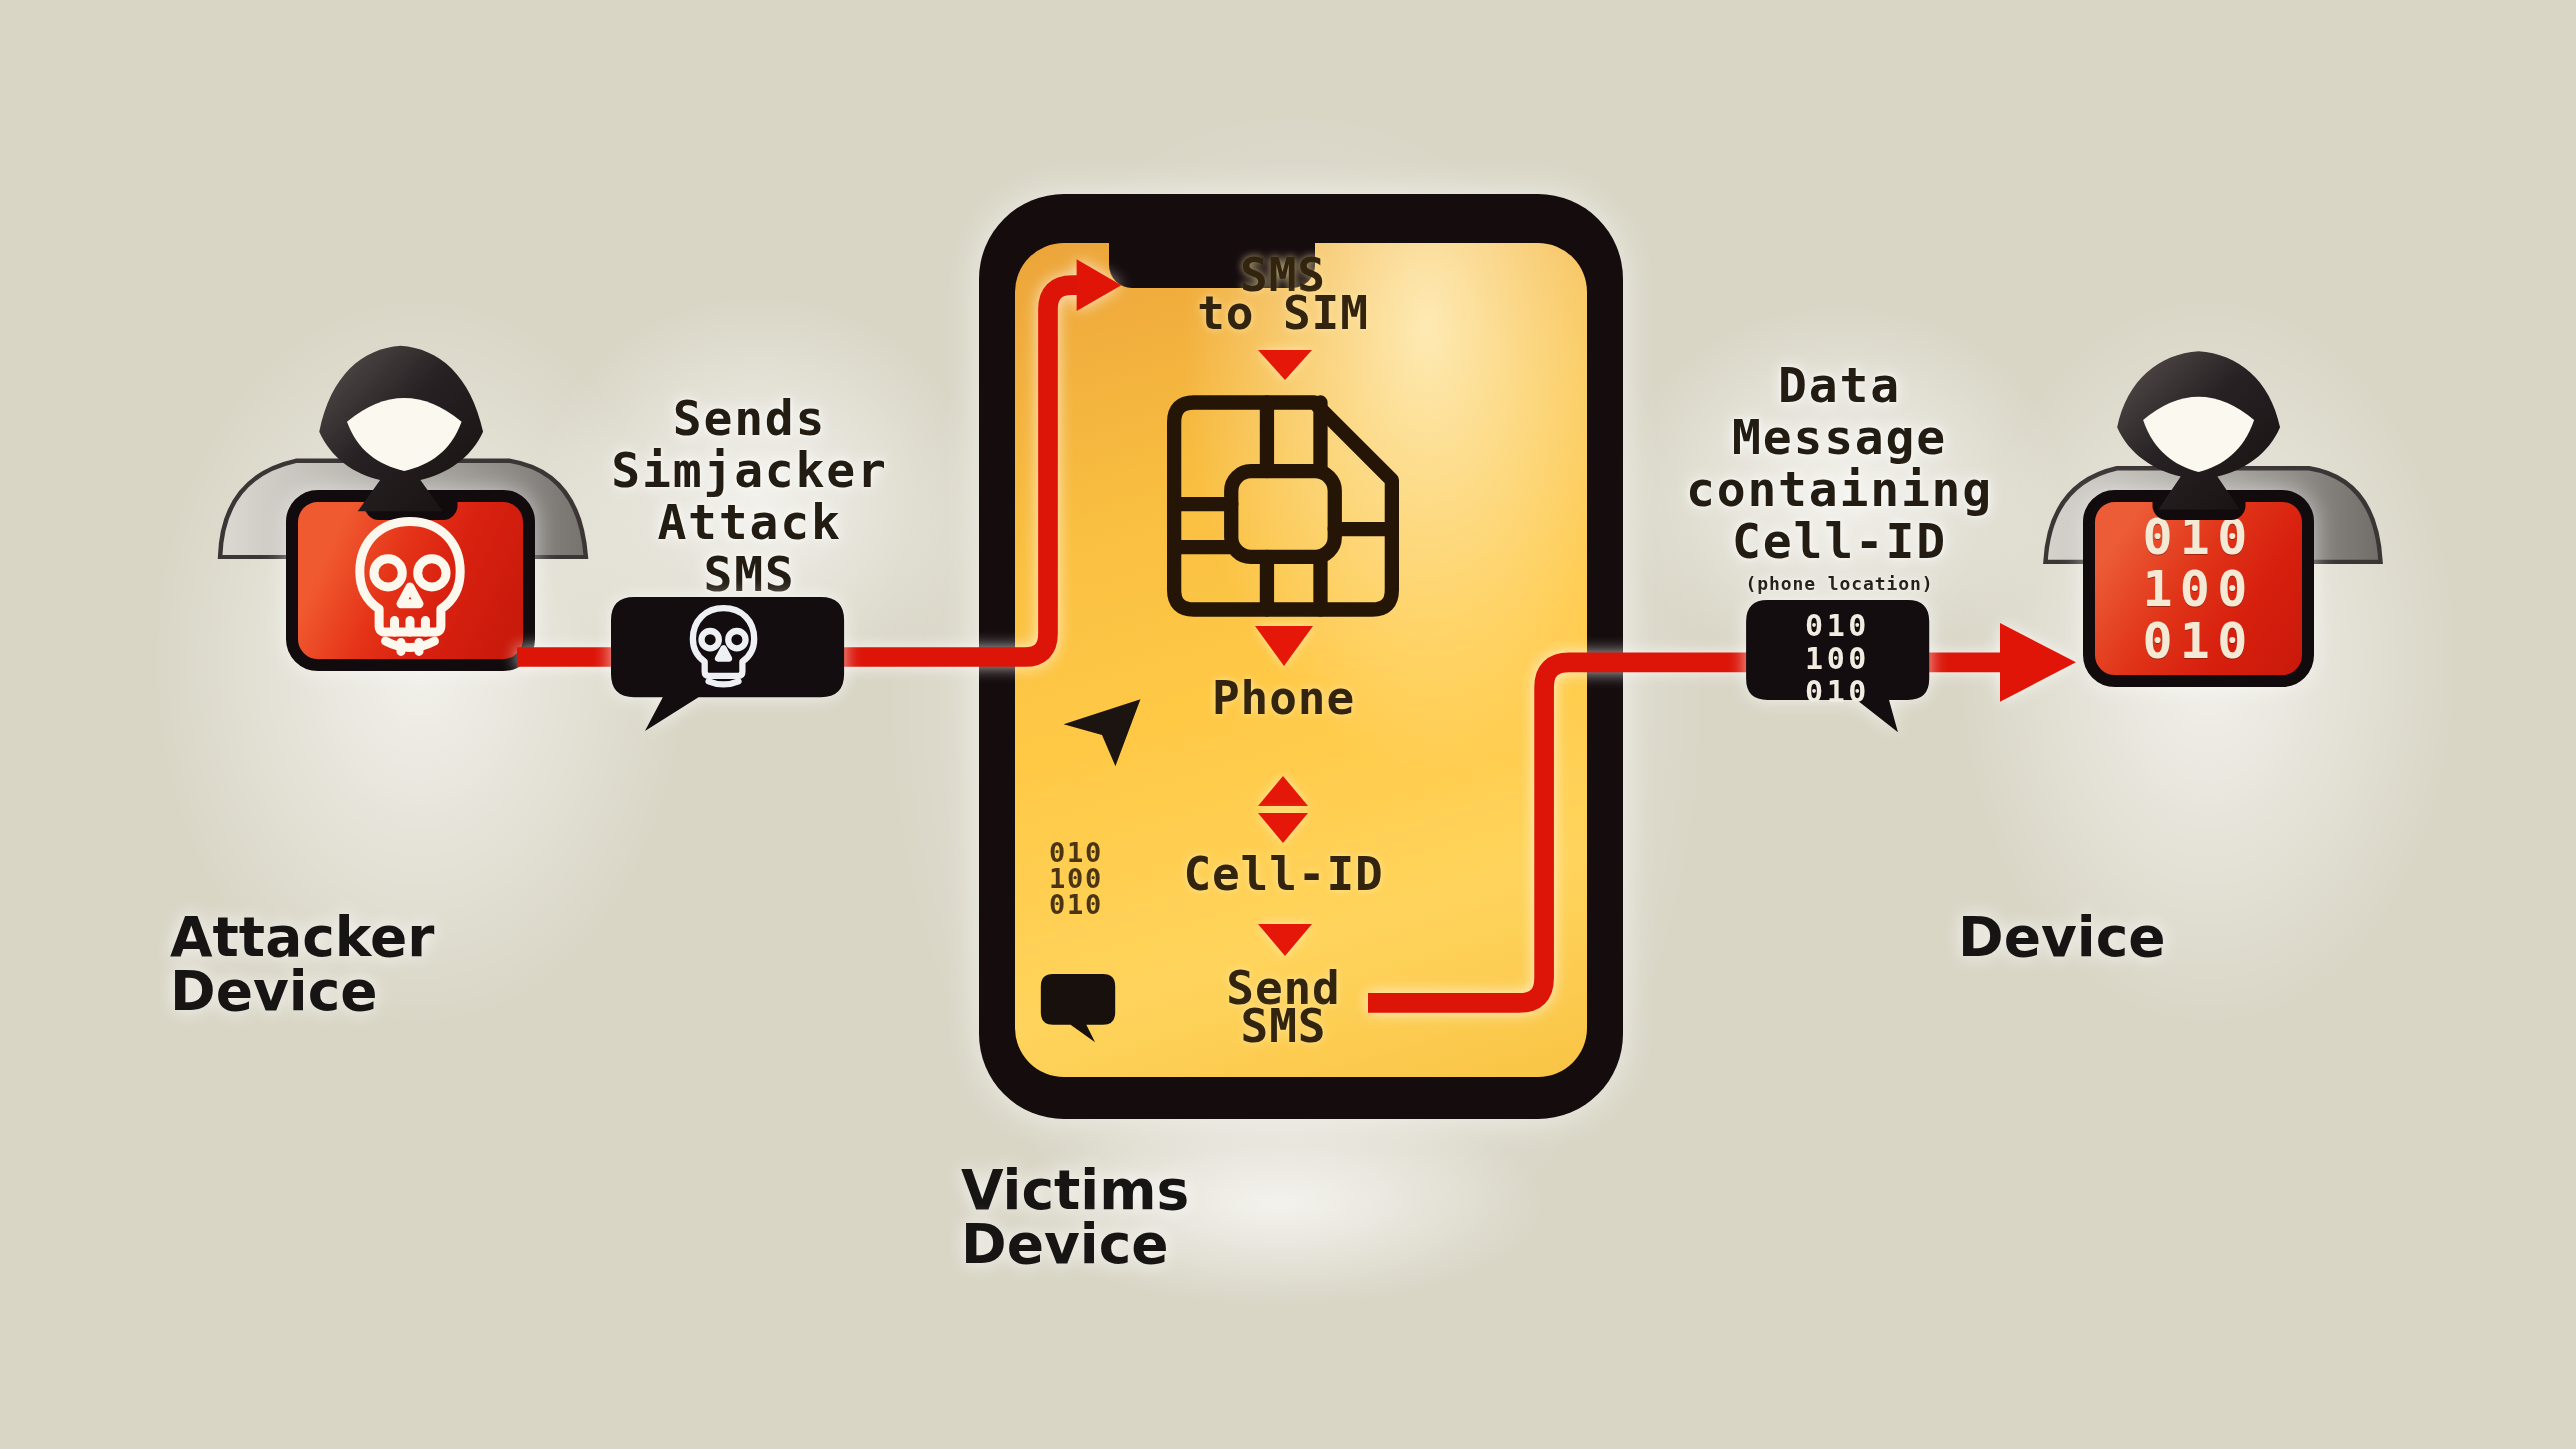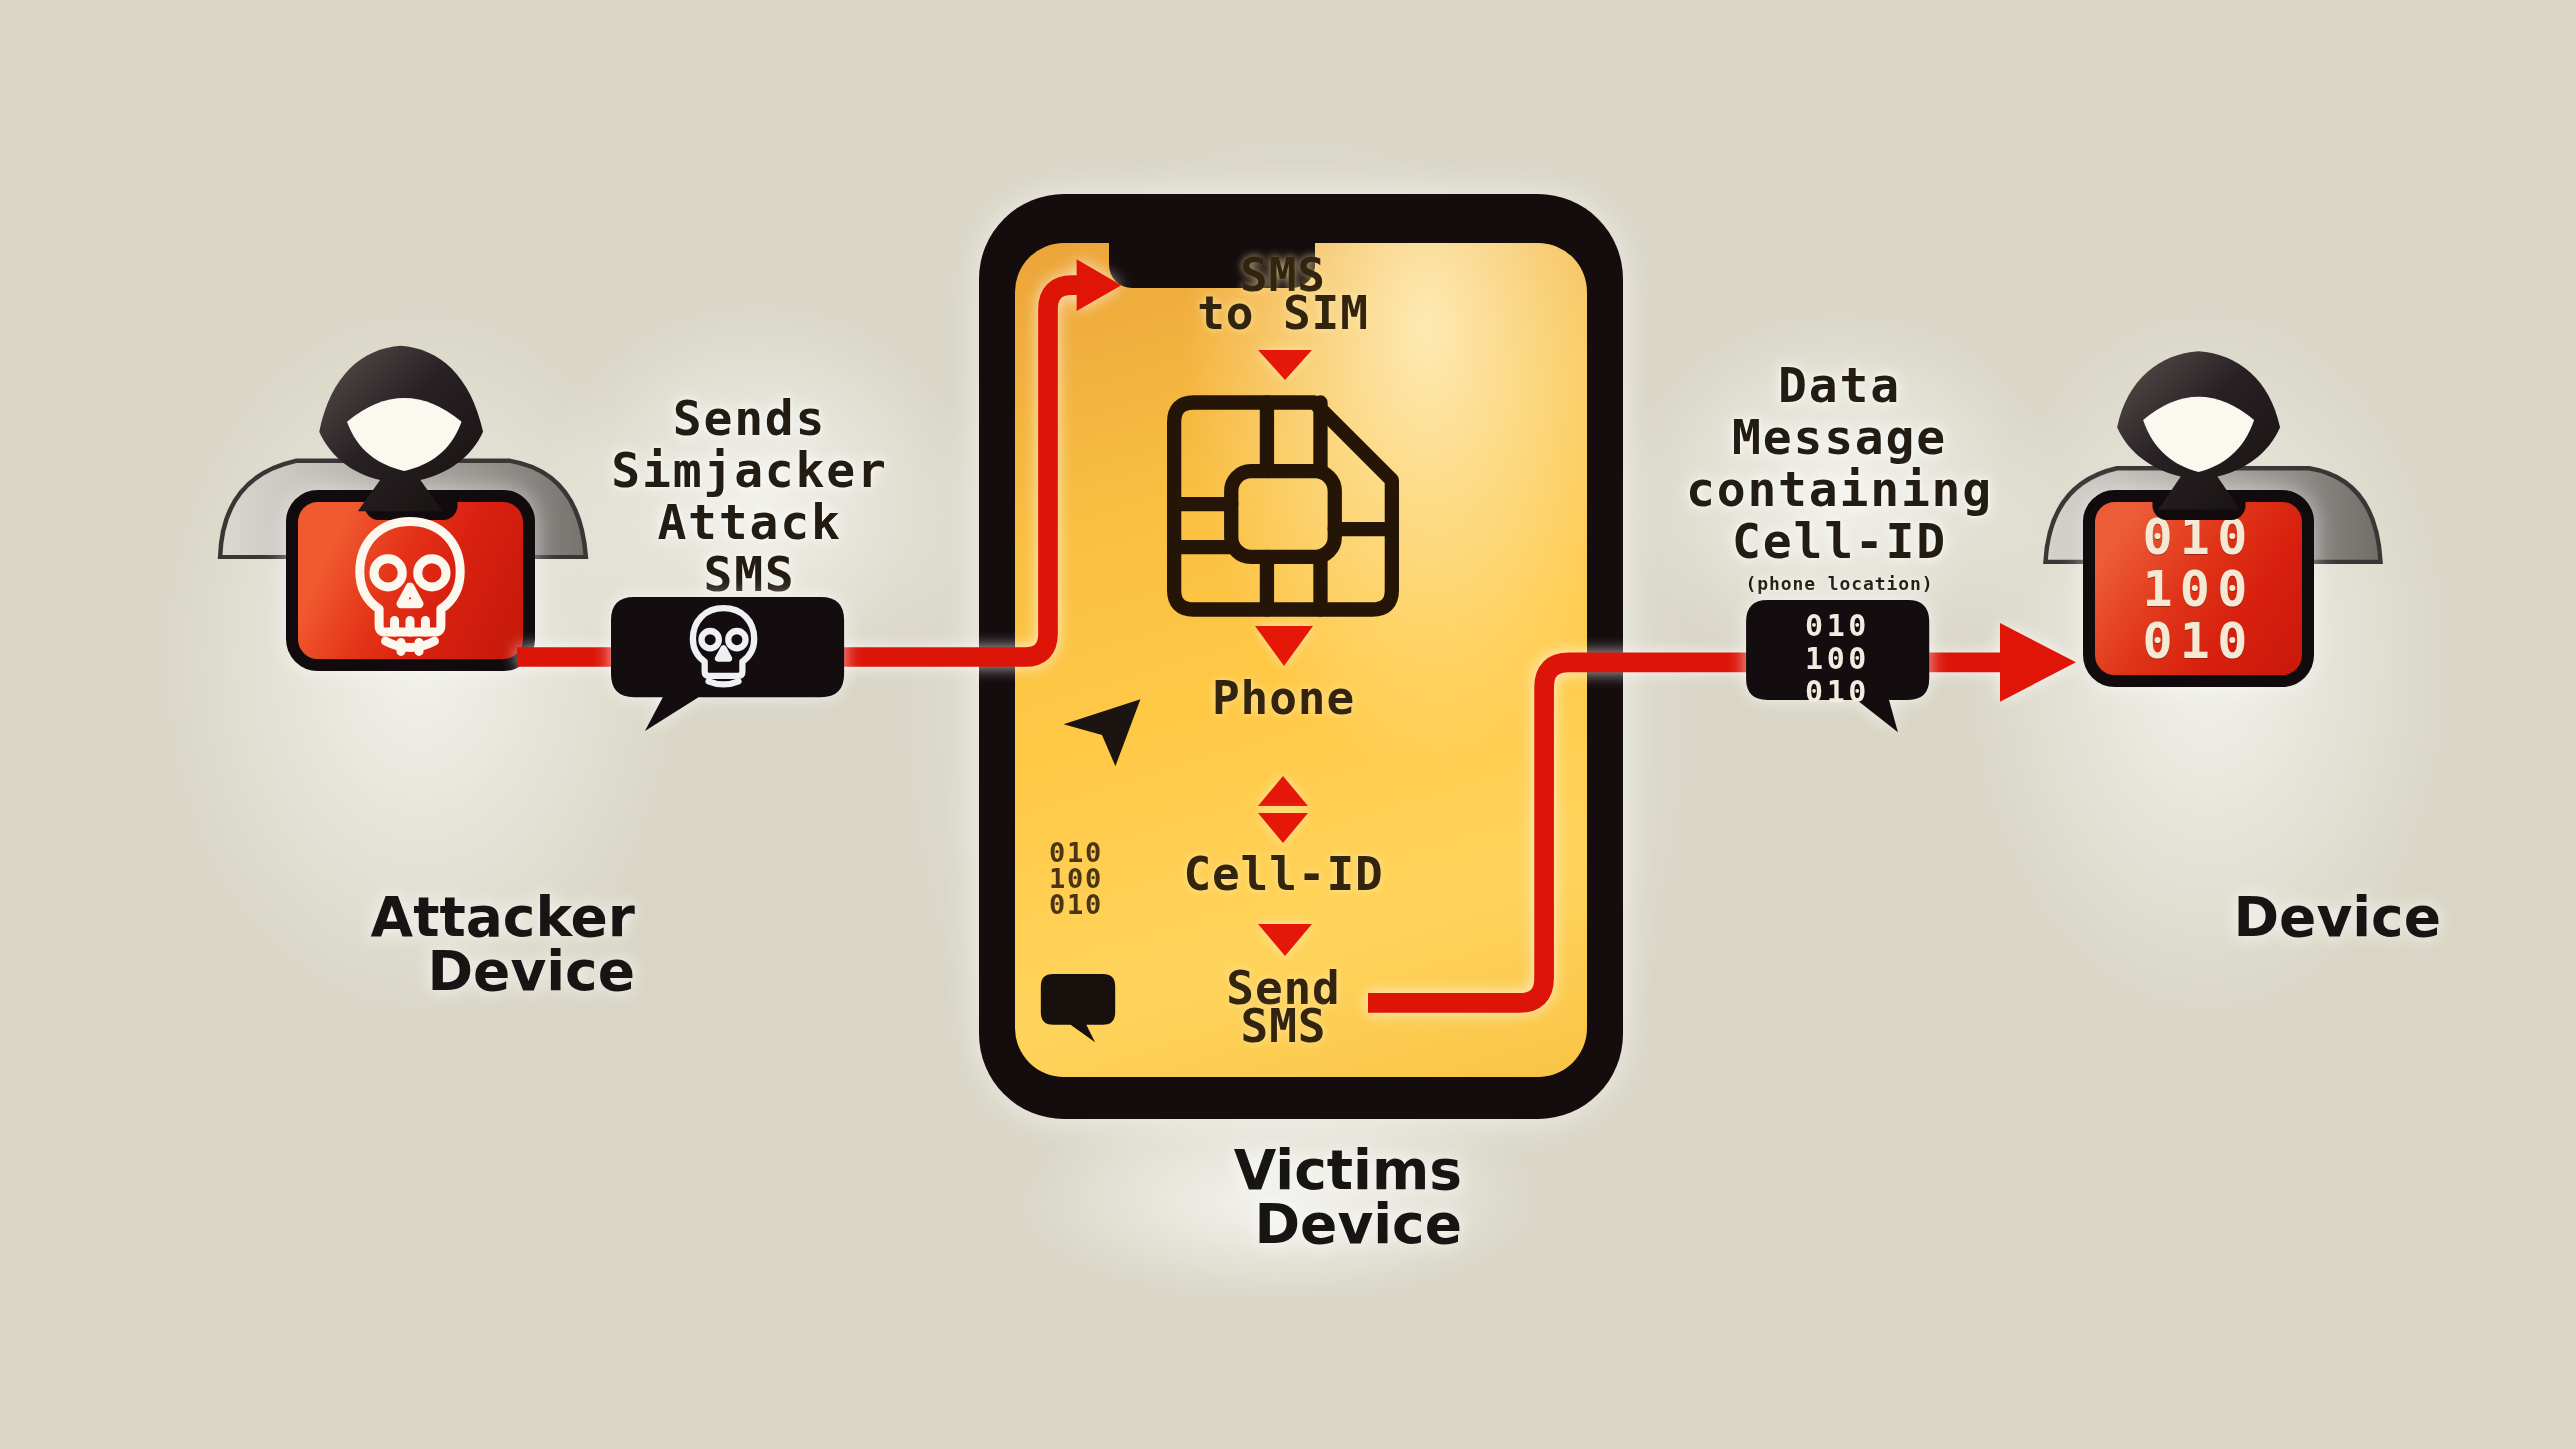--- a/index.html
+++ b/index.html
@@ -6,23 +6,23 @@
   #stage{position:relative;width:2576px;height:1449px;background:#d9d6c6;overflow:hidden;
          font-family:"DejaVu Sans",sans-serif;}
   .halo{position:absolute;border-radius:50%;pointer-events:none;
         background:radial-gradient(closest-side,rgba(255,255,255,.65),rgba(255,255,255,0));}
   .abs{position:absolute;}
   
   .flowtext{position:absolute;text-align:center;font-family:"DejaVu Sans Mono",monospace;
             font-weight:bold;color:#231c12;font-size:48px;line-height:52px;letter-spacing:1.8px;
             text-shadow:0 0 16px rgba(255,255,255,.95),0 0 5.4px rgba(255,255,255,.7);}
   .flowtext .sub{font-size:18px;line-height:34px;letter-spacing:0.9px;}
-  .devlabel{position:absolute;text-align:right;font-family:"DejaVu Sans",sans-serif;
+  .devlabel{position:absolute;text-align:left;font-family:"DejaVu Sans",sans-serif;
             font-weight:bold;color:#161514;font-size:55px;line-height:54px;
-            text-shadow:0 0 18px rgba(255,255,255,.9);}
+            text-shadow:0 0 18px rgba(255,255,255,.9);margin-top:20px;}
   .screentext{position:absolute;text-align:center;font-family:"DejaVu Sans Mono",monospace;
               font-weight:bold;color:#32240f;font-size:46px;line-height:38px;letter-spacing:0.9px;
               text-shadow:0 0 9px rgba(255,235,170,.8);}
   .binsmall{position:absolute;font-family:"DejaVu Sans Mono",monospace;font-weight:bold;
             color:#4a3414;font-size:27px;line-height:26px;letter-spacing:1.8px;text-align:center;}
   .bubbletext{position:absolute;text-align:center;font-family:"DejaVu Sans Mono",monospace;
               font-weight:bold;color:#f1ebe0;font-size:30px;line-height:33px;letter-spacing:3.6px;}
   .phonebin{width:100%;text-align:center;font-family:"DejaVu Sans Mono",monospace;font-weight:bold;
             color:#f3e9d5;font-size:50px;line-height:52px;letter-spacing:7.2px;
             text-shadow:0 0.9px 0 rgba(120,20,5,.6);}

